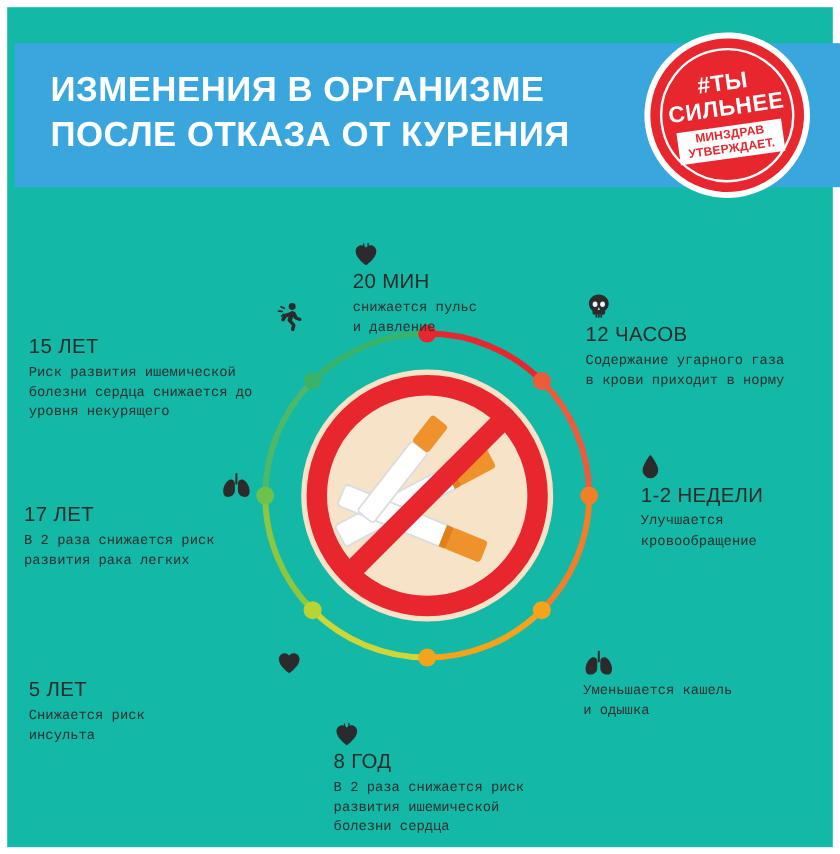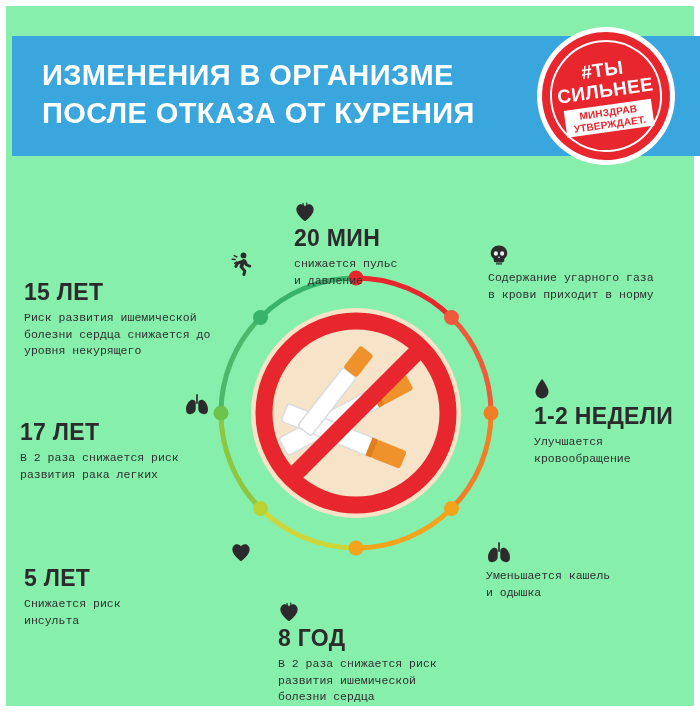--- a/index.html
+++ b/index.html
@@ -5,21 +5,21 @@
   html,body{margin:0;padding:0;}
   body{
     width:700px;height:712px;
     background:#eef4f8;
     font-family:"Liberation Sans", sans-serif;
     overflow:hidden;
     position:relative;
   }
   .frame{
     position:absolute;left:0;top:0;width:700px;height:712px;
-    background:#86efac;
+    background:#14b8a6;
     border:6px solid #ffffff;
     box-sizing:border-box;
   }
   
   .header{
     position:absolute;left:6px;top:30px;width:688px;height:120px;
     background:#3aa6de;
   }
   .header-title{
     position:absolute;left:30px;top:20px;width:470px;
@@ -70,21 +70,21 @@
   .diagram{
     position:absolute;left:205px;top:262px;width:290px;height:290px;
   }
   .ring-svg{position:absolute;left:0;top:0;}
   .center-sign{
     position:absolute;left:35px;top:35px;width:220px;height:220px;
   }
   
   .item{position:absolute;}
   .item .ttl{
-    font-size:23px;font-weight:bold;color:#2b2b2b;letter-spacing:0.3px;
+    font-size:17px;font-weight:normal;color:#2b2b2b;letter-spacing:0.3px;
     white-space:nowrap;
   }
   .item .desc{
     font-size:11.5px;color:#2f2f2f;line-height:1.45;margin-top:4px;font-family:Liberation Mono, monospace;
   }
   .item.right{text-align:left;}
   .item.left{text-align:left;}
   .item.center{text-align:left;}
   .ico{display:block;margin-bottom:3px;}
   .item.left .ico{margin-left:auto;}
@@ -187,20 +187,21 @@
   <div class="item right i-12h">
     <svg class="ico" width="22" height="22" viewBox="0 0 24 24">
       <path d="M12 1.5C6.9 1.5 3 5.2 3 9.9c0 2.7 1.3 4.6 2.6 5.7.5.4.7.9.7 1.5v1.3c0 .9.7 1.6 1.6 1.6h8.2c.9 0 1.6-.7 1.6-1.6v-1.3c0-.6.2-1.1.7-1.5 1.3-1.1 2.6-3 2.6-5.7 0-4.7-3.9-8.4-9-8.4z" fill="#2b2b2b"></path>
       <ellipse cx="8.6" cy="10.4" rx="2.2" ry="2.5" fill="#eaf2f7"></ellipse>
       <ellipse cx="15.4" cy="10.4" rx="2.2" ry="2.5" fill="#eaf2f7"></ellipse>
       <path d="M12 13.2l-1.1 2.2h2.2z" fill="#eaf2f7"></path>
       <rect x="9" y="20" width="1.6" height="2.6" rx=".6" fill="#2b2b2b"></rect>
       <rect x="11.2" y="20" width="1.6" height="2.6" rx=".6" fill="#2b2b2b"></rect>
       <rect x="13.4" y="20" width="1.6" height="2.6" rx=".6" fill="#2b2b2b"></rect>
     </svg>
+    <div class="ttl">12 ЧАСОВ</div>
     <div class="desc">Содержание угарного газа<br>в крови приходит в норму</div>
   </div>
 
   <div class="item right i-12w">
     <svg class="ico" width="16" height="22" viewBox="0 0 16 22">
       <path d="M8 1C8 1 1.5 9.1 1.5 13.6 1.5 17.4 4.4 20.5 8 20.5s6.5-3.1 6.5-6.9C14.5 9.1 8 1 8 1z" fill="#2b2b2b"></path>
     </svg>
     <div class="ttl">1-2 НЕДЕЛИ</div>
     <div class="desc">Улучшается<br>кровообращение</div>
   </div>

